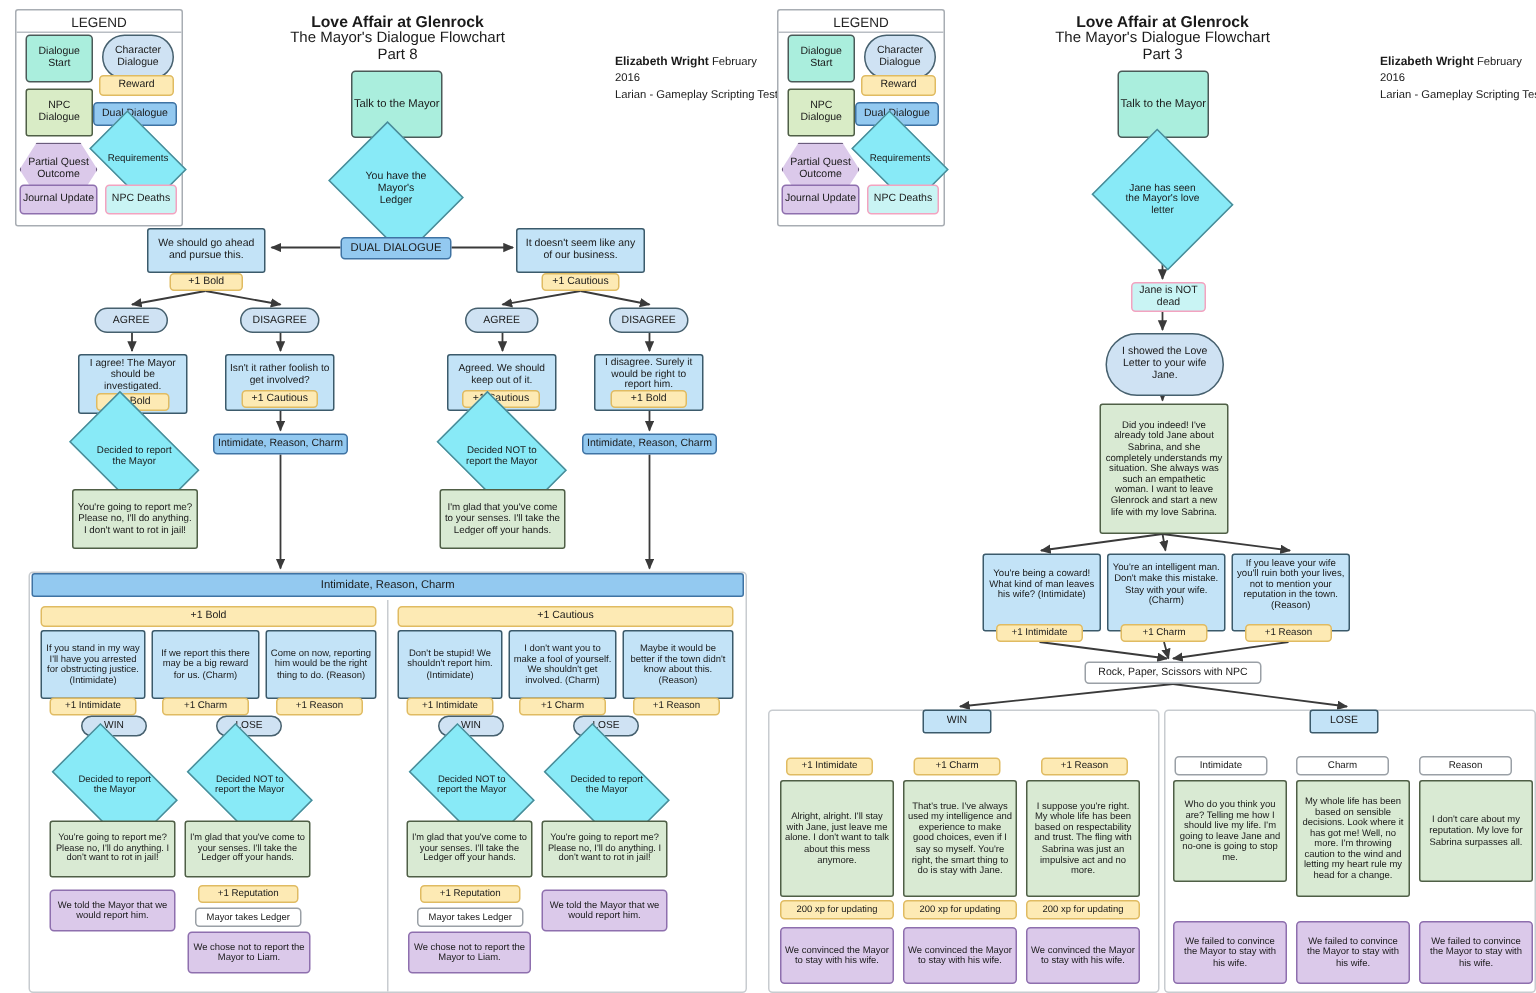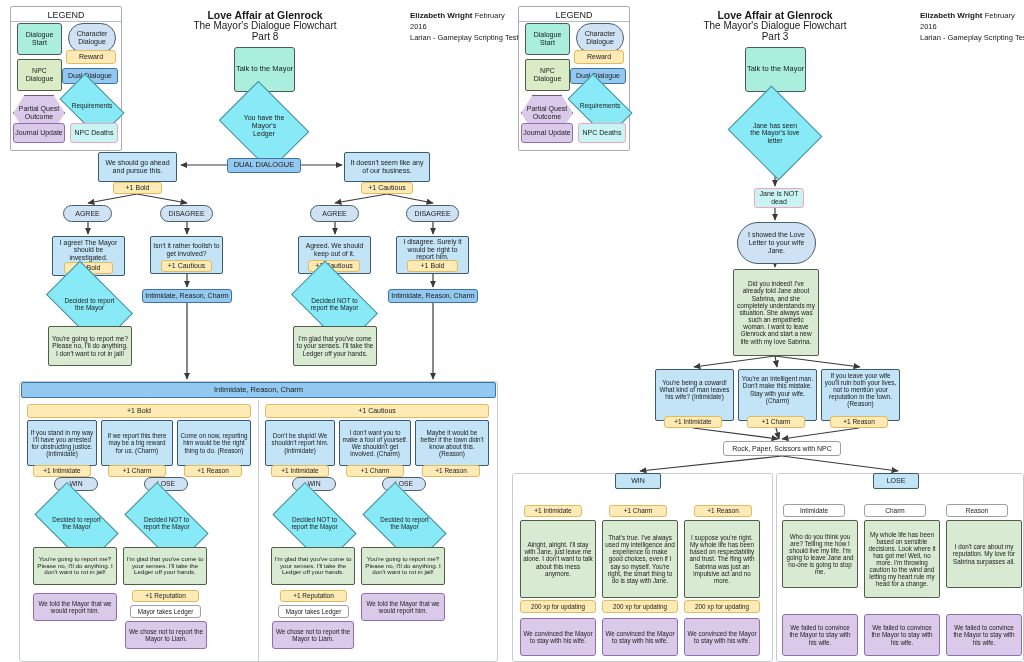--- a/index.html
+++ b/index.html
@@ -36,21 +36,21 @@
      clip-path:polygon(22% 0,78% 0,100% 50%,78% 100%,22% 100%,0 50%);}
 
   
   .legend-box{background:#fff;border:1px solid #a8adb3;border-radius:2px;}
   .legend-title{text-align:center;font-size:9px;padding-top:3px;color:#222;}
   .legend-sep{position:absolute;left:0;right:0;height:1px;background:#b9bec4;}
 
   
   .title-main{font-weight:bold;font-size:10.5px;text-align:center;}
   .title-sub{font-size:10px;text-align:center;}
-  .byline{font-size:7.5px;line-height:1.45;}
+  .byline{font-size:7.5px;line-height:1.45;margin-top:25px;}
   .byline b{font-weight:bold;font-size:8px;}
 
   
   svg.wires{position:absolute;left:0;top:0;width:1024px;height:662px;pointer-events:none;}
   .wire{stroke:#3a3a3a;stroke-width:1.2;fill:none;}
   .divider{position:absolute;background:#c8ccd0;width:1px;}
 </style>
 </head>
 <body>
 

